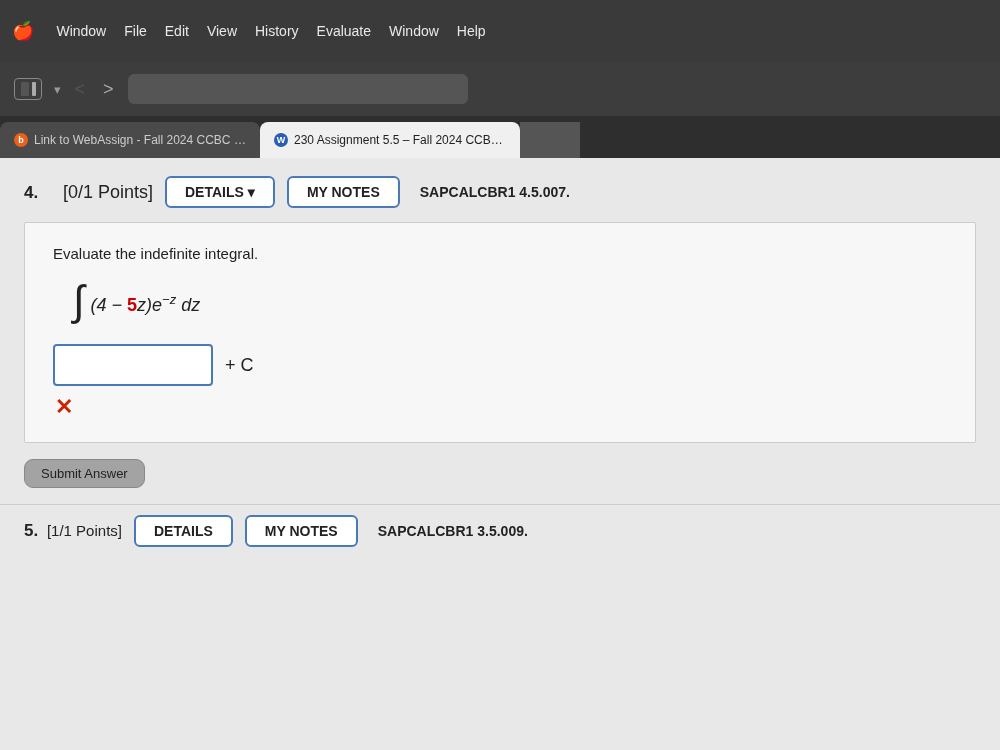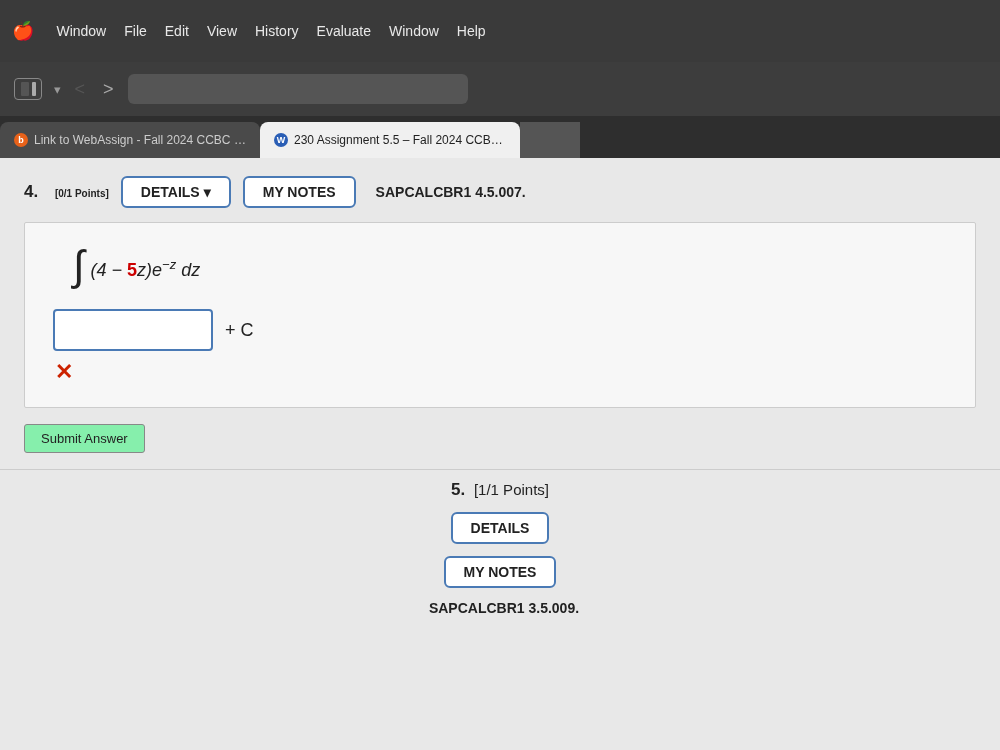--- a/index.html
+++ b/index.html
@@ -297,37 +297,36 @@
     }
 
     
     .submit-row {
       padding: 16px 24px;
       display: flex;
       align-items: flex-start;
     }
     .btn-submit {
       border: 1.5px solid #888;
-      background: #86efac;
+      background: #a3a3a3;
       color: #222;
       font-size: 13px;
       padding: 6px 16px;
-      border-radius: 3px;
+      border-radius: 9px;
       cursor: pointer;
     }
 
     
     .question5-footer {
       display: flex;
       align-items: center;
       gap: 12px;
       padding: 10px 24px;
       background: #e8e8e8;
       border-top: 1px solid #ccc;
-      flex-direction: column;
     }
     .btn-details-outline {
       border: 2px solid #4a7ab5;
       background: white;
       color: #222;
       font-size: 14px;
       font-weight: 600;
       padding: 6px 18px;
       border-radius: 6px;
       cursor: pointer;
@@ -371,33 +370,34 @@
     <span class="tab-label">230 Assignment 5.5 – Fall 2024 CCBC M...</span>
   </div>
   <div class="tab-extra"></div>
 </div>
 
 <div class="page-content">
 
   <div class="question-header">
     <span class="question-number">
       <span>4.</span>
-      <span style="font-weight:700;font-size:10px;margin-left:12px;">[0/1 Points]</span>
+      <span style="font-weight:400;font-size:18px;margin-left:20px;">[0/1 Points]</span>
     </span>
     <button class="btn-details">
       <span>DETAILS</span>
       <span>▾</span>
     </button>
     <button class="btn-mynotes">
       <span>MY NOTES</span>
     </button>
     <span class="question-ref">SAPCALCBR1 4.5.007.</span>
   </div>
 
   <div class="content-card">
+    <p class="problem-text">Evaluate the indefinite integral.</p>
 
     <div class="integral-display">
       <span class="integral-sign">∫</span>
       <span class="integral-body">
         (4 − <span class="bold-red">5</span>z)e<sup style="font-size:13px;">−z</sup> dz
       </span>
     </div>
 
     <div class="answer-row">
       <input class="answer-input" type="text" value="" style="">

